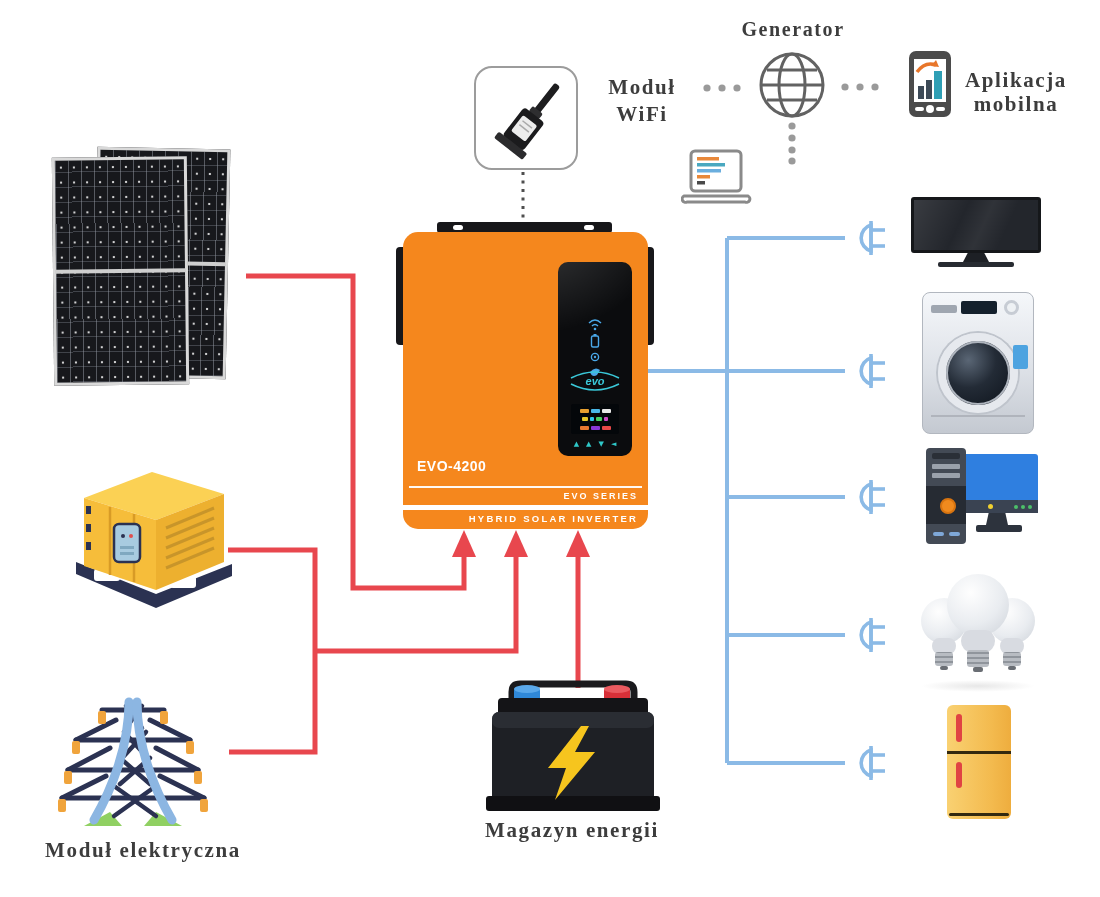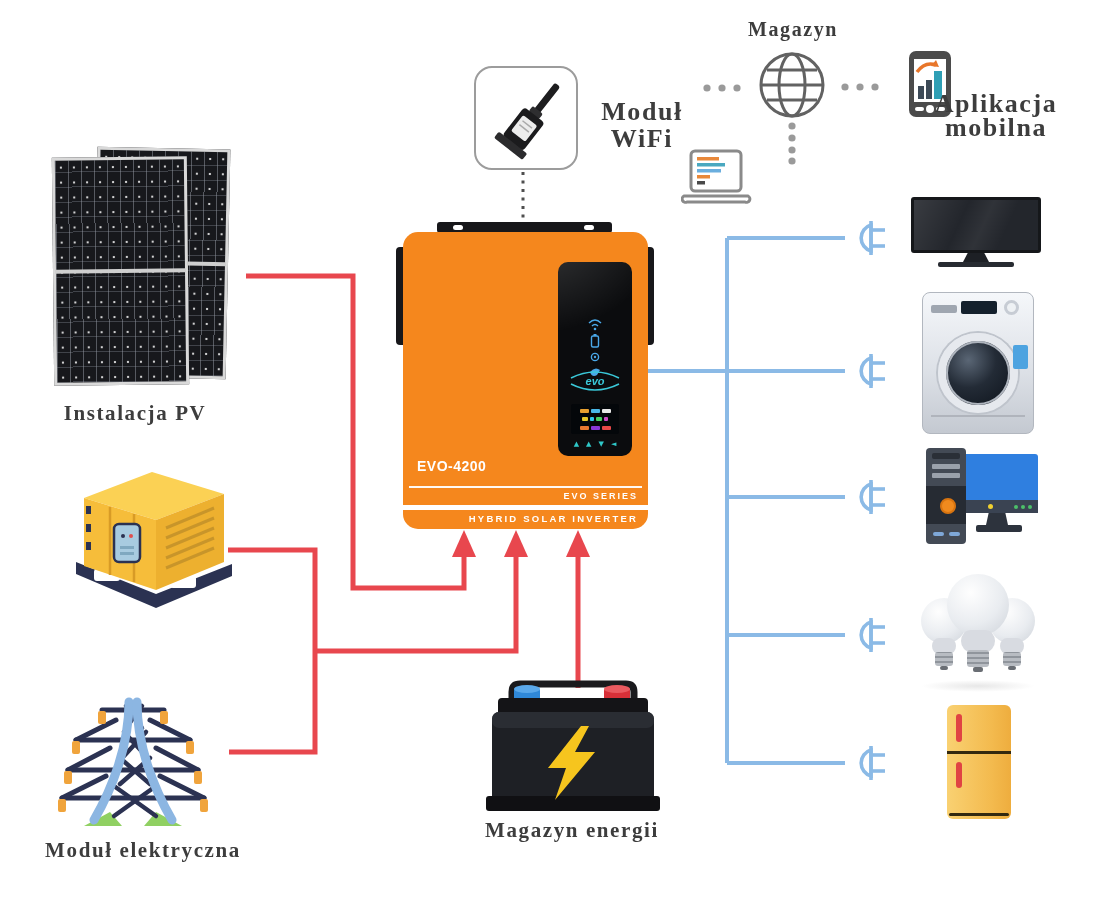--- a/index.html
+++ b/index.html
@@ -3,21 +3,21 @@
 <meta charset="utf-8">
 <style>
   html,body{margin:0;padding:0;background:#fff;}
   .canvas{position:relative;width:1100px;height:897px;background:#fff;overflow:hidden;
           font-family:"Liberation Serif",serif;}
   .abs{position:absolute;}
   svg{display:block;}
   
   .node-label{position:absolute;font-weight:700;color:#3d3d3d;letter-spacing:1.6px;
               font-size:21px;text-align:center;line-height:1.15;}
-  .small-label{font-size:26px;margin-top:24px;}
+  .small-label{font-size:21px;}
   
   .pv-wrap{left:50px;top:140px;width:190px;height:250px;}
   .panel{position:absolute;box-sizing:border-box;border:3px solid #d9d9d9;
          background-color:#17181c;
          background-image:
            radial-gradient(circle 1.1px at 6px 7px, rgba(255,255,255,.8) 0 1px, transparent 1.6px),
            repeating-linear-gradient(90deg, rgba(150,155,165,.5) 0 1px, transparent 1px 13px),
            repeating-linear-gradient(0deg, rgba(115,120,130,.45) 0 1px, transparent 1px 15px);
          background-size:13px 15px,auto,auto;}
   .panel::after{content:"";position:absolute;left:-1px;right:-1px;top:calc(50% - 2px);
@@ -160,21 +160,21 @@
           <circle cx="860" cy="87" r="3.6"></circle>
           <circle cx="875" cy="87" r="3.6"></circle>
         <circle cx="792" cy="126" r="3.6"></circle>
           <circle cx="792" cy="138" r="3.6"></circle>
         <circle cx="792" cy="150" r="3.6"></circle>
           <circle cx="792" cy="161" r="3.6"></circle>
       </g>
     </g>
   </svg>
 
-  <div class="node-label" style="left:718px;top:18px;width:150px;font-size:20px">Magazyn</div>
+  <div class="node-label" style="left:718px;top:18px;width:150px;font-size:20px">Generator</div>
 
   <svg class="abs" style="left:754px;top:48px" width="76" height="76">
     <g stroke="#626262" stroke-width="3" fill="none">
       <circle cx="38" cy="37" r="31"></circle>
       <ellipse cx="38" cy="37" rx="13" ry="31"></ellipse>
       <line x1="13" y1="22" x2="63" y2="22"></line>
       <line x1="7" y1="37" x2="69" y2="37"></line>
       <line x1="13" y1="52" x2="63" y2="52"></line>
     </g>
   </svg>
@@ -203,40 +203,39 @@
     <rect x="6" y="9" width="32" height="43" fill="#fff"></rect>
     <rect x="10" y="36" width="6" height="13" fill="#3d4a57"></rect>
     <rect x="18" y="30" width="6" height="19" fill="#3d4a57"></rect>
     <rect x="26" y="21" width="8" height="28" fill="#2f9fb5"></rect>
     <path d="M9,22 Q17,11 28,15" stroke="#e8762a" stroke-width="3.5" fill="none"></path>
     <polygon points="31,17 23,16 28,10" fill="#e8762a"></polygon>
     <circle cx="22" cy="59" r="4" fill="#fff"></circle>
     <rect x="7" y="57" width="9" height="4" rx="2" fill="#fff"></rect>
     <rect x="28" y="57" width="9" height="4" rx="2" fill="#fff"></rect>
   </svg>
-  <div class="node-label small-label" style="left:930px;top:68px;width:132px;line-height:24px">
+  <div class="node-label small-label" style="left:950px;top:68px;width:132px;line-height:24px">
     <div>Aplikacja</div>
     <div>mobilna</div>
   </div>
 
   <svg class="abs" style="left:681px;top:148px" width="72" height="58">
     <rect x="10" y="3" width="50" height="40" rx="4" fill="#fff" stroke="#8a8a8a" stroke-width="3"></rect>
     <rect x="16" y="9" width="22" height="3.5" fill="#e8883a"></rect>
     <rect x="16" y="15" width="28" height="3.5" fill="#49a8c0"></rect>
     <rect x="16" y="21" width="24" height="3.5" fill="#6aaede"></rect>
     <rect x="16" y="27" width="13" height="3.5" fill="#e8883a"></rect>
     <rect x="16" y="33" width="8" height="3.5" fill="#4a4a4a"></rect>
     <path d="M3,48 h64 a3 3 0 0 1 -3 6 h-58 a3 3 0 0 1 -3 -6 z" fill="#fff" stroke="#8a8a8a" stroke-width="3"></path>
   </svg>
 
   <div class="abs pv-wrap">
     <div class="panel back"></div>
     <div class="panel front"></div>
   </div>
-  <div class="node-label" style="left:25px;top:401px;width:220px">Instalacja PV</div>
 
   <svg class="abs" style="left:52px;top:462px" width="185" height="150">
     <polygon points="24,100 104,132 180,102 180,114 104,146 24,112" fill="#2b3252"></polygon>
     <rect x="42" y="107" width="26" height="12" rx="3" fill="#fff"></rect>
     <rect x="118" y="114" width="26" height="12" rx="3" fill="#fff"></rect>
     <polygon points="100,10 172,32 104,58 32,36" fill="#fbd154"></polygon>
     <polygon points="32,36 104,58 104,128 32,104" fill="#f6bd3a"></polygon>
     <polygon points="104,58 172,32 172,100 104,128" fill="#edb02f"></polygon>
     <g stroke="#d89b26" stroke-width="2.5">
       <line x1="58" y1="45" x2="58" y2="113"></line>

